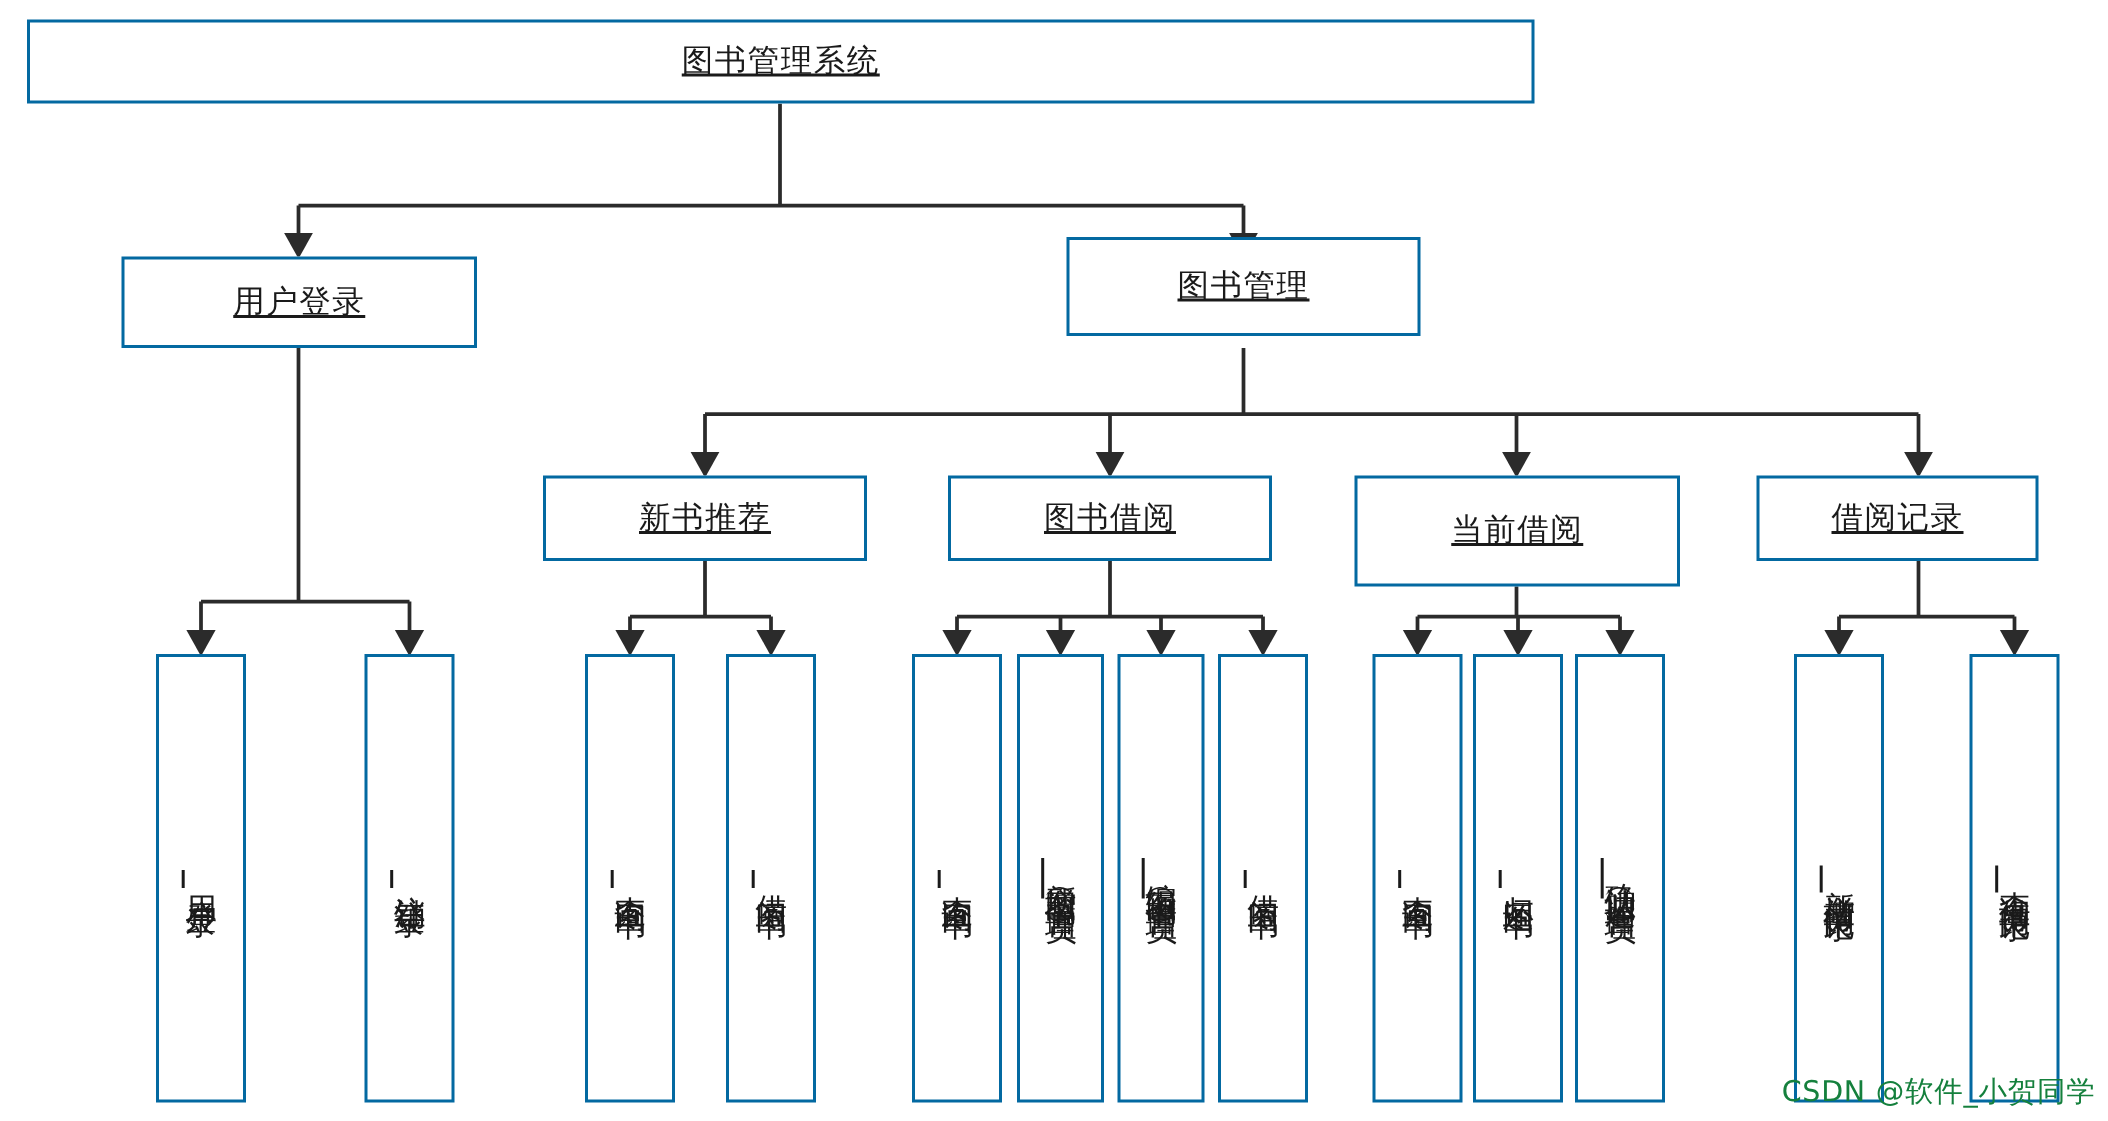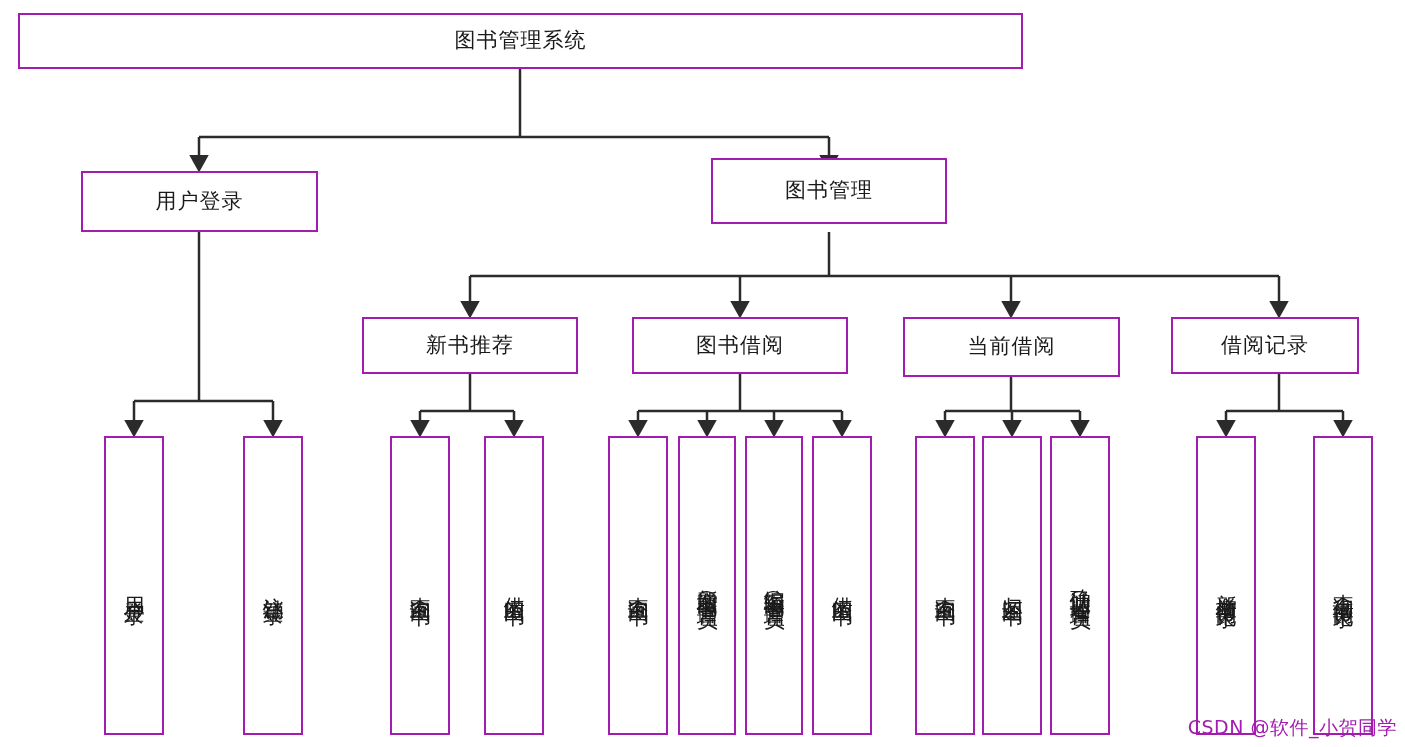--- a/index.html
+++ b/index.html
@@ -13,26 +13,27 @@
   #canvas {
     position: relative;
     width: 1405px;
     height: 747px;
     background: #ffffff;
     overflow: hidden;
   }
   .node {
     position: absolute;
     box-sizing: border-box;
-    border: 2px solid #a21caf;
+    border: 2px solid #0369a1;
     background: #ffffff;
     display: flex;
     align-items: center;
     justify-content: center;
     color: #1a1a1a;
+    text-decoration: underline;
   }
   .node.horiz {
     font-size: 21px;
     letter-spacing: 1px;
     line-height: 1.2;
     text-align: center;
   }
   .node.vert {
     writing-mode: vertical-rl;
     text-orientation: upright;
@@ -50,21 +51,21 @@
     top: 0;
     width: 1405px;
     height: 747px;
     pointer-events: none;
   }
   #watermark {
     position: absolute;
     right: 8px;
     bottom: 6px;
     font-size: 19px;
-    color: #a21caf;
+    color: #15803d;
     letter-spacing: 0.5px;
     white-space: nowrap;
     font-family: "DejaVu Sans", "Liberation Sans", sans-serif;
     margin-left: 41px;
   }
 </style>
 </head>
 <body>
 
 <div id="canvas">
@@ -121,21 +122,21 @@
     </g>
   </svg>
 
   <div class="node horiz" style="left: 18px; top: 13px; width: 1005px; height: 56px;">图书管理系统</div>
 
   <div class="node horiz" style="left: 81px; top: 171px; width: 237px; height: 61px;">用户登录</div>
   <div class="node horiz" style="left: 711px; top: 158px; width: 236px; height: 66px;">图书管理</div>
 
   <div class="node horiz" style="left: 362px; top: 317px; width: 216px; height: 57px;">新书推荐</div>
   <div class="node horiz" style="left: 632px; top: 317px; width: 216px; height: 57px; text-align: center;">图书借阅</div>
-  <div class="node horiz" style="left: 903px; top: 317px; width: 217px; height: 60px;">当前借阅</div>
+  <div class="node horiz" style="left: 903px; top: 317px; width: 217px; height: 74px;">当前借阅</div>
   <div class="node horiz" style="left: 1171px; top: 317px; width: 188px; height: 57px;">借阅记录</div>
 
   <div class="node vert" style="left: 104px; top: 436px; width: 60px; height: 299px;">用户登录</div>
   <div class="node vert" style="left: 243px; top: 436px; width: 60px; height: 299px;">注销登录</div>
   <div class="node vert" style="left: 390px; top: 436px; width: 60px; height: 299px;">查询图书</div>
   <div class="node vert" style="left: 484px; top: 436px; width: 60px; height: 299px;">借阅图书</div>
   <div class="node vert" style="left: 608px; top: 436px; width: 60px; height: 299px;">查询图书</div>
   <div class="node vert" style="left: 678px; top: 436px; width: 58px; height: 299px;">新增图书（管理员）</div>
   <div class="node vert" style="left: 745px; top: 436px; width: 58px; height: 299px;">编辑图书（管理员）</div>
   <div class="node vert" style="left: 812px; top: 436px; width: 60px; height: 299px;">借阅图书</div>

